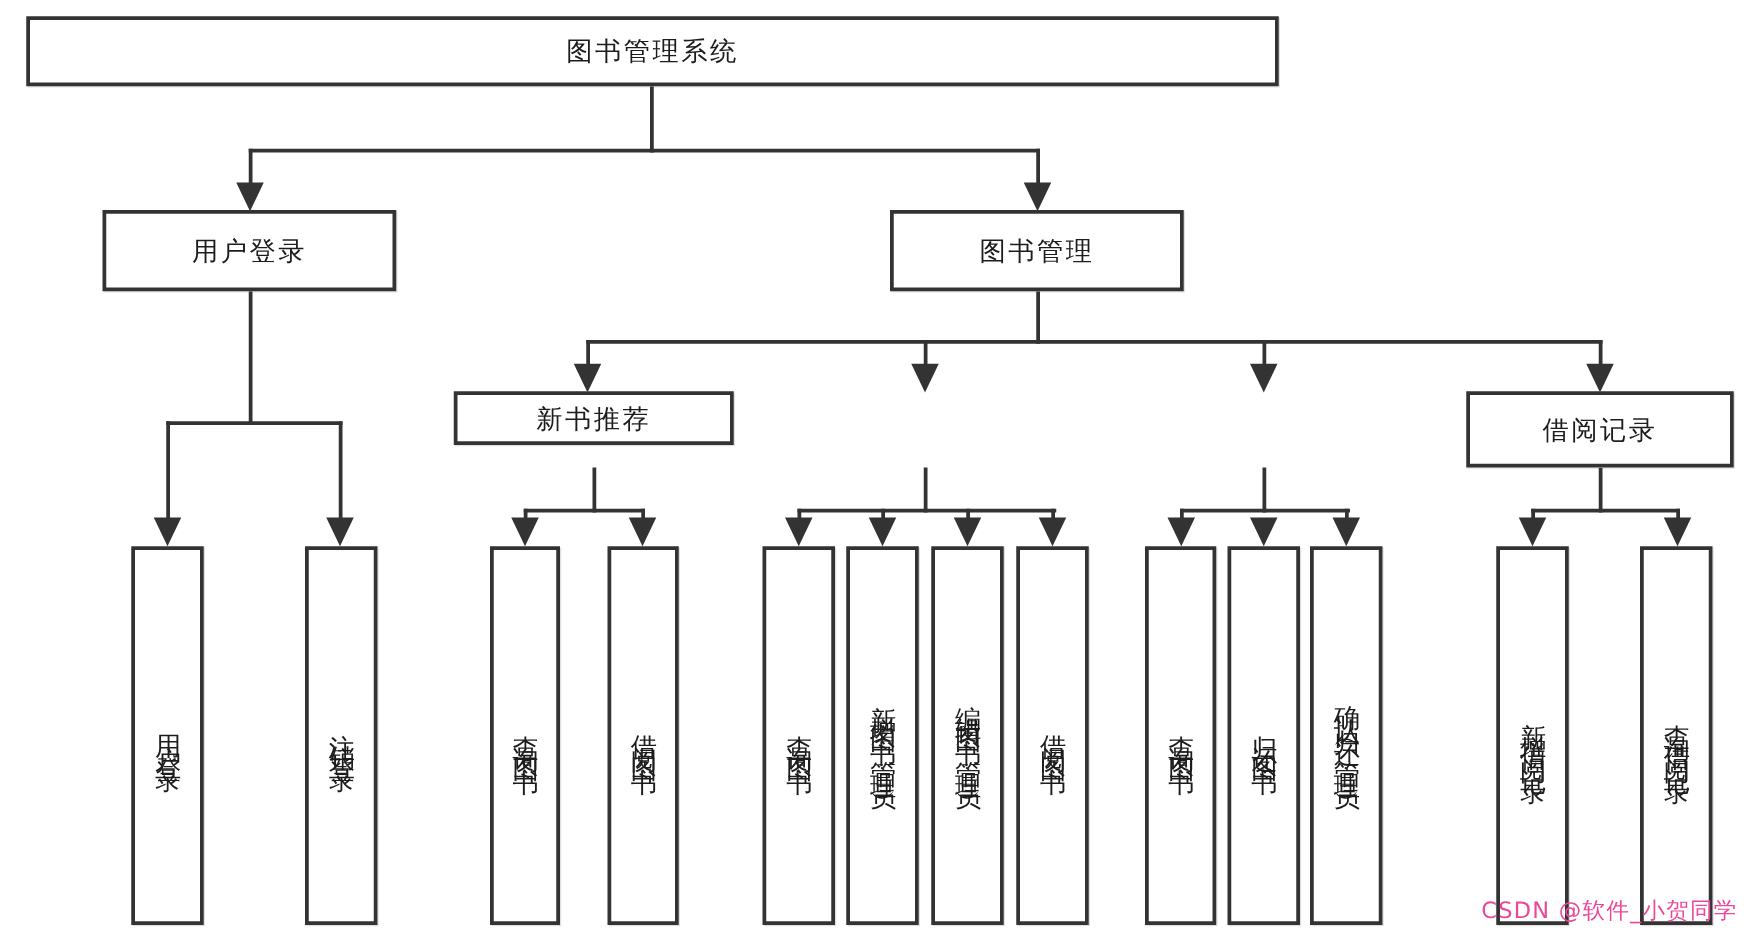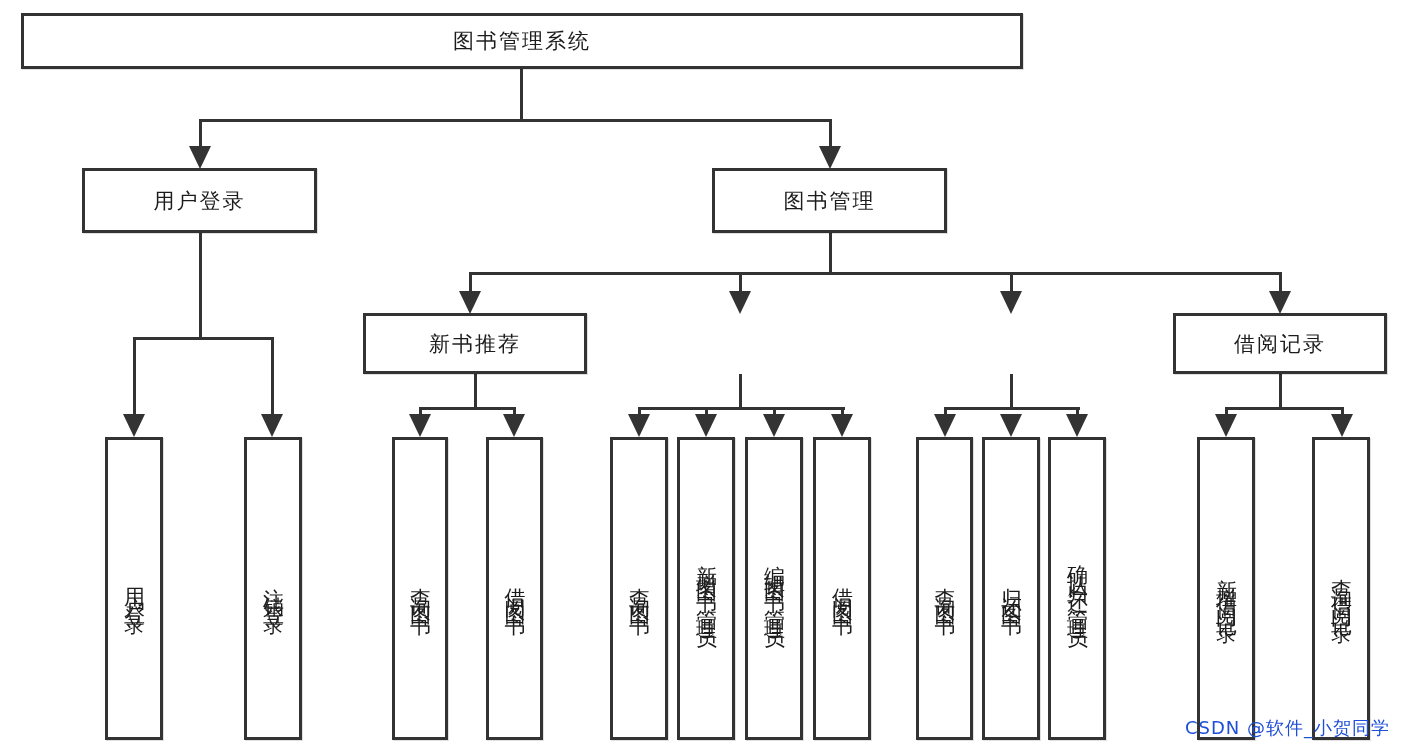--- a/index.html
+++ b/index.html
@@ -19,35 +19,35 @@
     letter-spacing:9px;font-size:21px;padding:12px 0;line-height:1;
   }
   .line{position:absolute;background:#333333;z-index:1;}
   .arrow{
     position:absolute;width:0;height:0;z-index:1;
     border-left:11px solid transparent;border-right:11px solid transparent;
     border-top:23px solid #333333;
   }
   .watermark{
     position:absolute;left:1185px;top:716px;z-index:3;
-    font-size:18px;color:#1d4ed8;letter-spacing:1px;white-space:nowrap;
+    font-size:18px;color:#ec4899;letter-spacing:1px;white-space:nowrap;
   }
 </style>
 </head>
 <body>
 
 <div class="stage">
 
   <div class="node" style="left:21px;top:13px;width:1002px;height:56px">图书管理系统</div>
 
   <div class="node" style="left:82px;top:168px;width:235px;height:65px">用户登录</div>
 
   <div class="node" style="left:712px;top:168px;width:235px;height:65px">图书管理</div>
 
-  <div class="node" style="left:363px;top:313px;width:224px;height:61px">新书推荐</div>
+  <div class="node" style="left:363px;top:313px;width:224px;height:43px">新书推荐</div>
 
 
 
   <div class="node" style="left:1173px;top:313px;width:214px;height:61px">借阅记录</div>
 
   <div class="node vnode" style="left:105px;top:437px;width:58px;height:303px">用户登录</div>
 
   <div class="node vnode" style="left:244px;top:437px;width:58px;height:303px">注销登录</div>
 
   <div class="node vnode" style="left:392px;top:437px;width:56px;height:303px">查询图书</div>

